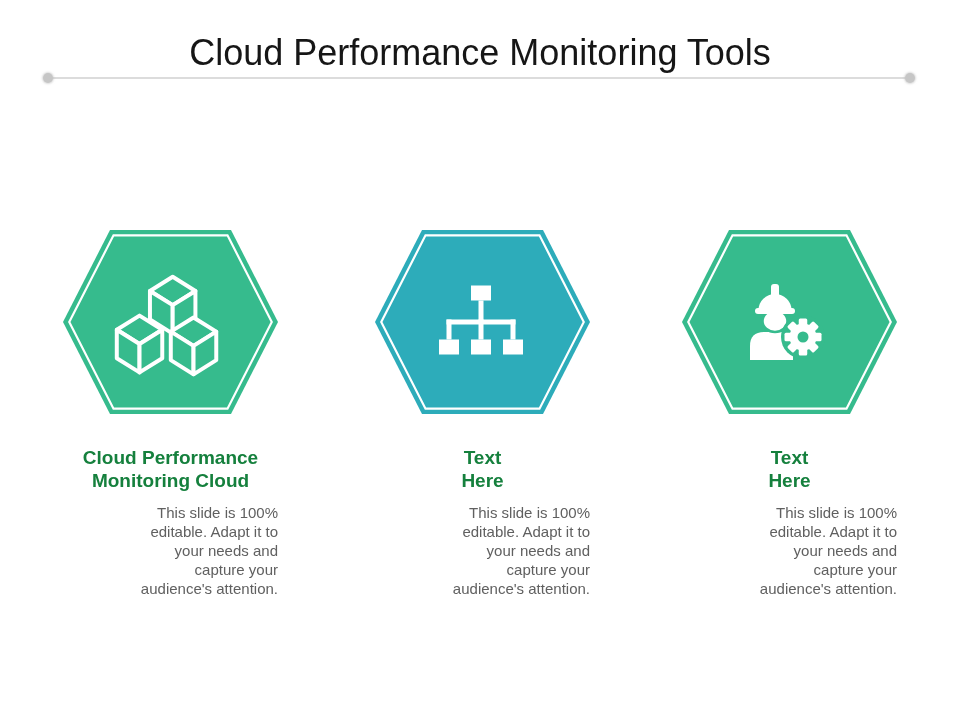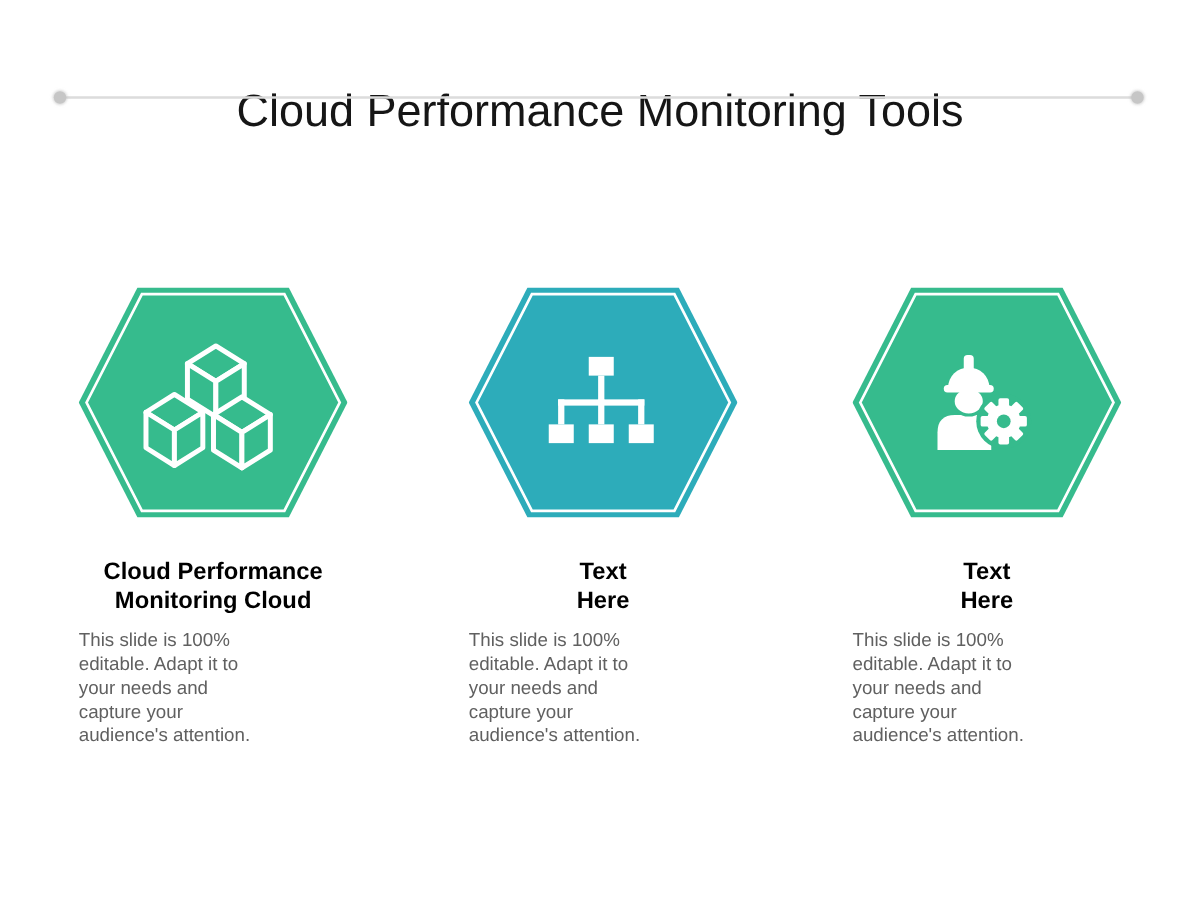--- a/index.html
+++ b/index.html
@@ -3,21 +3,21 @@
 <meta charset="utf-8">
 <style>
   html,body { margin:0; padding:0; background:#ffffff; }
   .slide {
     position:relative; width:960px; height:720px; background:#ffffff;
     font-family:"Liberation Sans", sans-serif; overflow:hidden;
   }
   .title {
     position:absolute; top:33px; left:0; right:0;
     text-align:center; font-size:36px; font-weight:400; color:#161616;
-    line-height:40px; white-space:nowrap;margin-top:36px;
+    line-height:40px; white-space:nowrap;
   }
   .divider-line {
     position:absolute; top:77px; left:48px; width:862px; height:2px;
     background:#dcdcdc;
   }
   .divider-dot {
     position:absolute; top:73px; width:10px; height:10px; border-radius:50%;
     background:#c6c6c6; box-shadow:0 0 2px 1px rgba(190,190,190,.55);
   }
   .dot-left  { left:43px; }
@@ -30,24 +30,24 @@
 
   .hex-wrap { position:relative; width:215px; height:184px; }
   .hex-svg  { display:block; width:215px; height:184px; }
   .icon-svg { position:absolute; left:50%; top:50%; overflow:visible; }
   .icon-cubes     { transform:translate(calc(-50% - 4px), calc(-50% + 4px)); }
   .icon-hierarchy { transform:translate(calc(-50% - 2px), calc(-50% - 2px)); }
   .icon-engineer  { transform:translate(calc(-50% - 4px), calc(-50% + 1px)); }
 
   .heading {
     margin-top:32px; text-align:center;
-    font-size:19px; font-weight:700; color:#000000; line-height:23px;
+    font-size:19px; font-weight:700; color:#15803d; line-height:23px;
   }
   .body-text {
-    margin-top:11px; text-align:left;
+    margin-top:11px; text-align:right;
     font-size:15px; font-weight:400; color:#606060; line-height:19px;
   }
   .line { display:block; }
 </style>
 </head>
 <body>
 
 <div class="slide">
 
   <div class="title">Cloud Performance Monitoring Tools</div>

